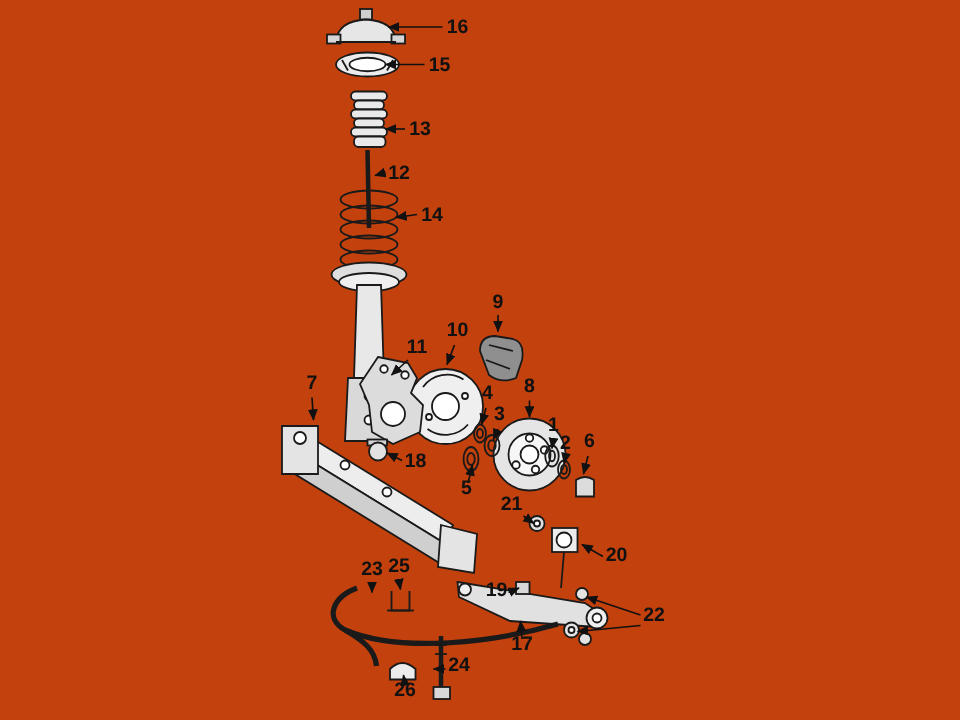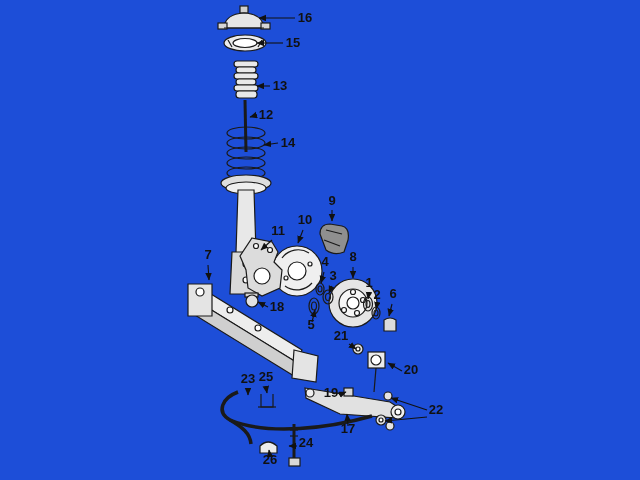--- a/index.html
+++ b/index.html
@@ -1,19 +1,19 @@
 <!DOCTYPE html>
 <html><head>
 <meta charset="utf-8">
 <style>
   html,body{margin:0;padding:0;background:#fff;}
   .canvas{
     position:relative;
     width:640px;height:480px;
-    background:#1d4ed8;
+    background:#c2410c;
     overflow:hidden;
     font-family:"Liberation Sans", sans-serif;
   }
   svg{position:absolute;left:0;top:0;}
   .callout-num{
     font-family:"Liberation Sans", sans-serif;
     font-weight:bold;
     fill:#111;
   }
 </style>

